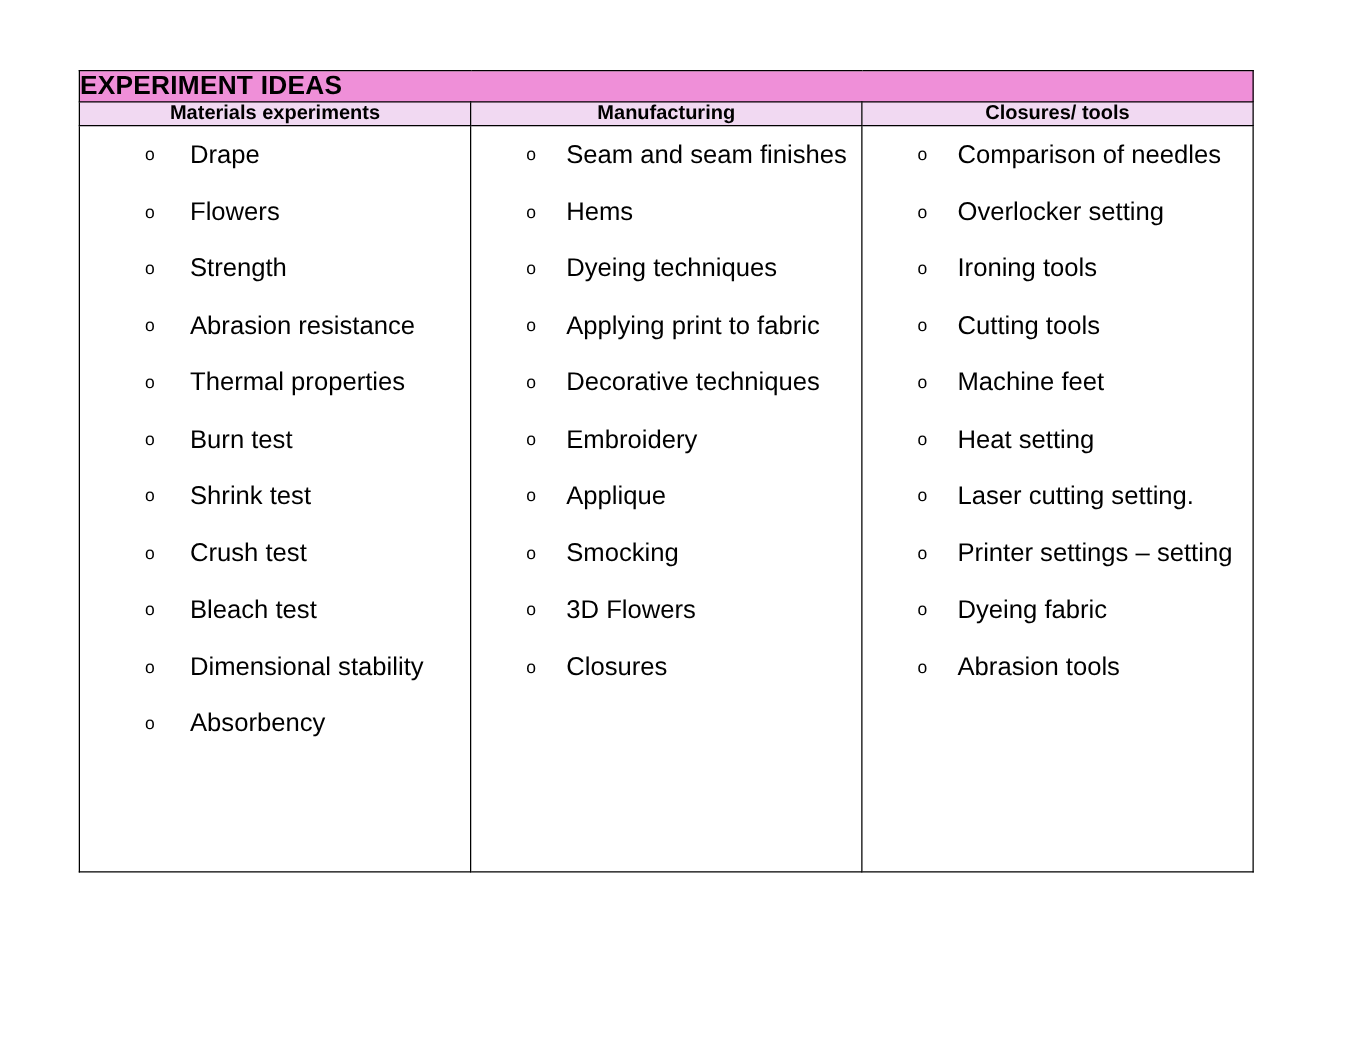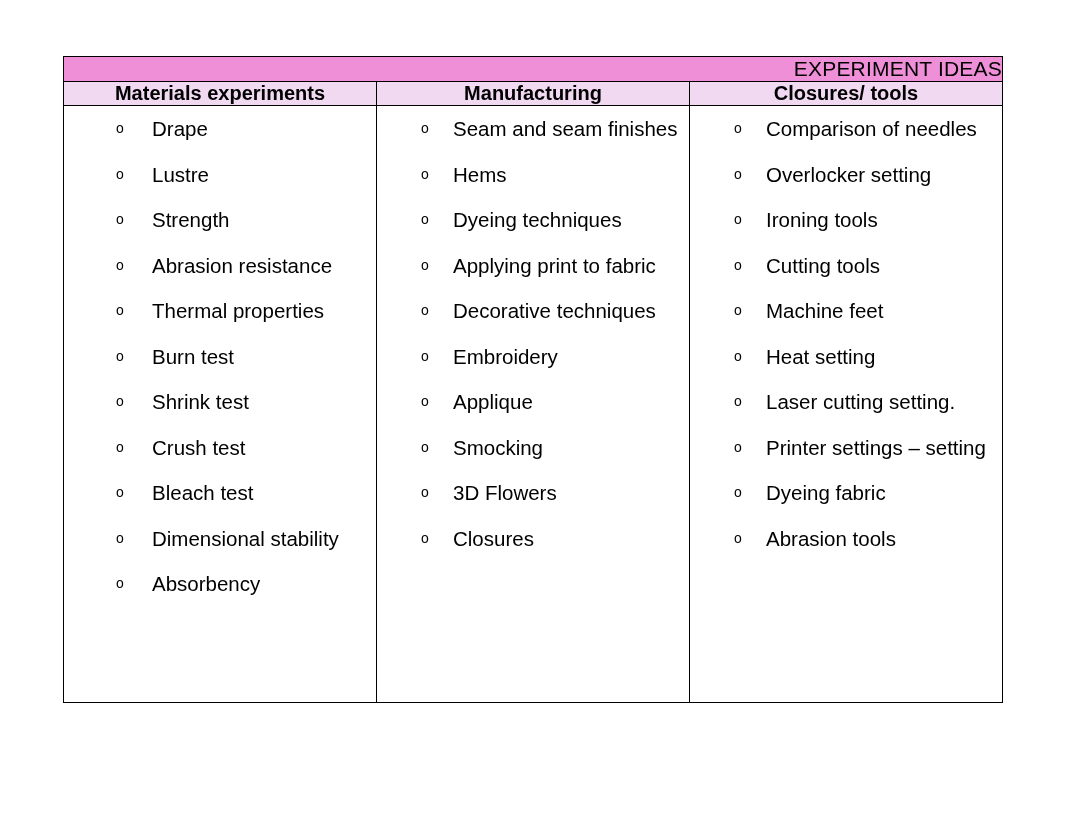--- a/index.html
+++ b/index.html
@@ -31,32 +31,32 @@
     border-collapse: collapse;
     table-layout: fixed;
   }
   table.ideas td, table.ideas th {
     border: 1px solid #000000;
     vertical-align: top;
     padding: 0;
   }
   .title-cell {
     background: #ef8fd8;
-    text-align: right;
-    font-weight: normal;
+    text-align: left;
+    font-weight: bold;
     font-size: 21px;
     letter-spacing: 0.2px;
     padding: 12px 4px 13px 4px;
     height: 24px;
   }
   .subhead-cell {
     background: #f1d9f2;
     text-align: center;
     font-weight: bold;
-    font-size: 20px;
+    font-size: 16px;
     padding: 11px 4px 12px 4px;
   }
   .body-cell {
     padding: 10px 6px 12px 6px;
     height: 596px;
   }
   ul.items {
     list-style: none;
     margin: 0;
     padding: 0;
@@ -104,21 +104,21 @@
         </tr>
         <tr>
           <td class="body-cell col-1">
             <ul class="items">
               <li>
                   <span class="marker">o</span>
                   <span class="txt">Drape</span>
                 </li>
               <li>
                   <span class="marker">o</span>
-                  <span class="txt">Lustre</span>
+                  <span class="txt">Flowers</span>
                 </li>
               <li>
                   <span class="marker">o</span>
                   <span class="txt">Strength</span>
                 </li>
               <li>
                   <span class="marker">o</span>
                   <span class="txt">Abrasion resistance</span>
                 </li>
               <li>

